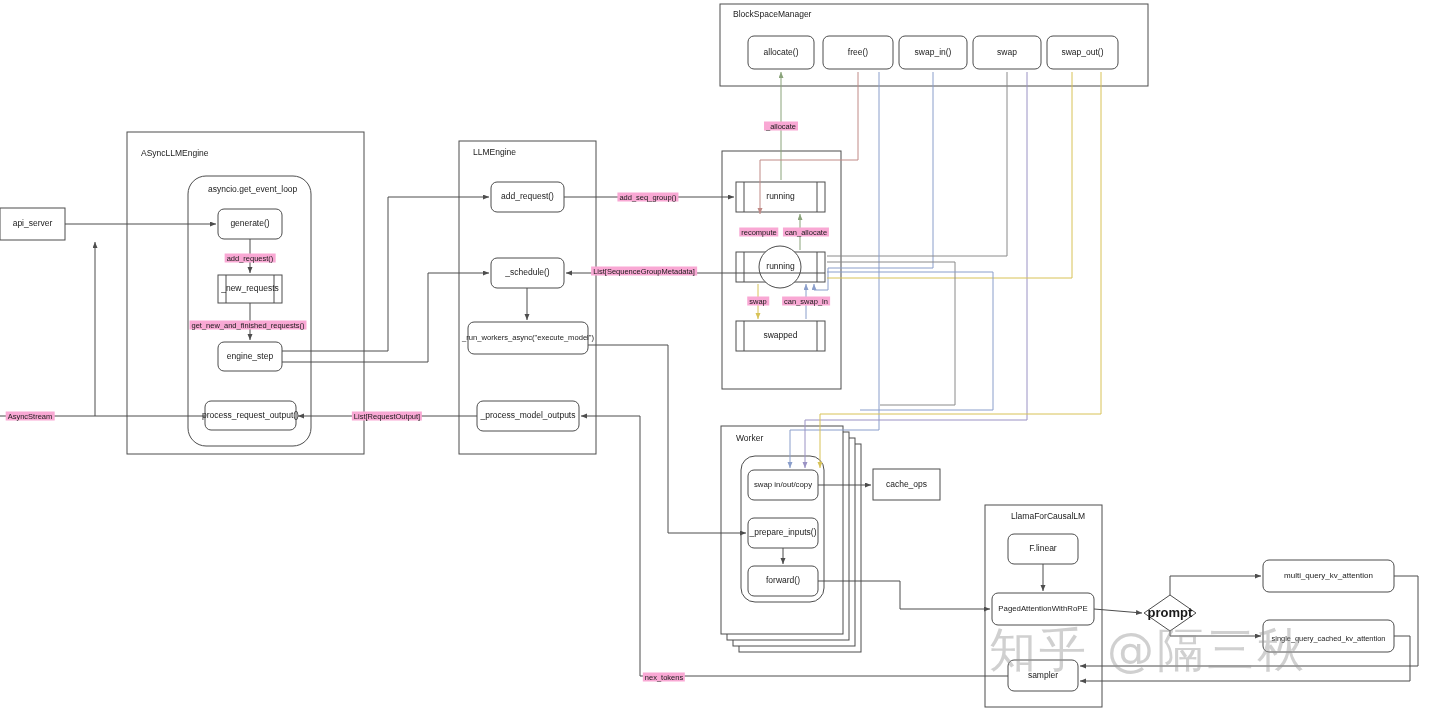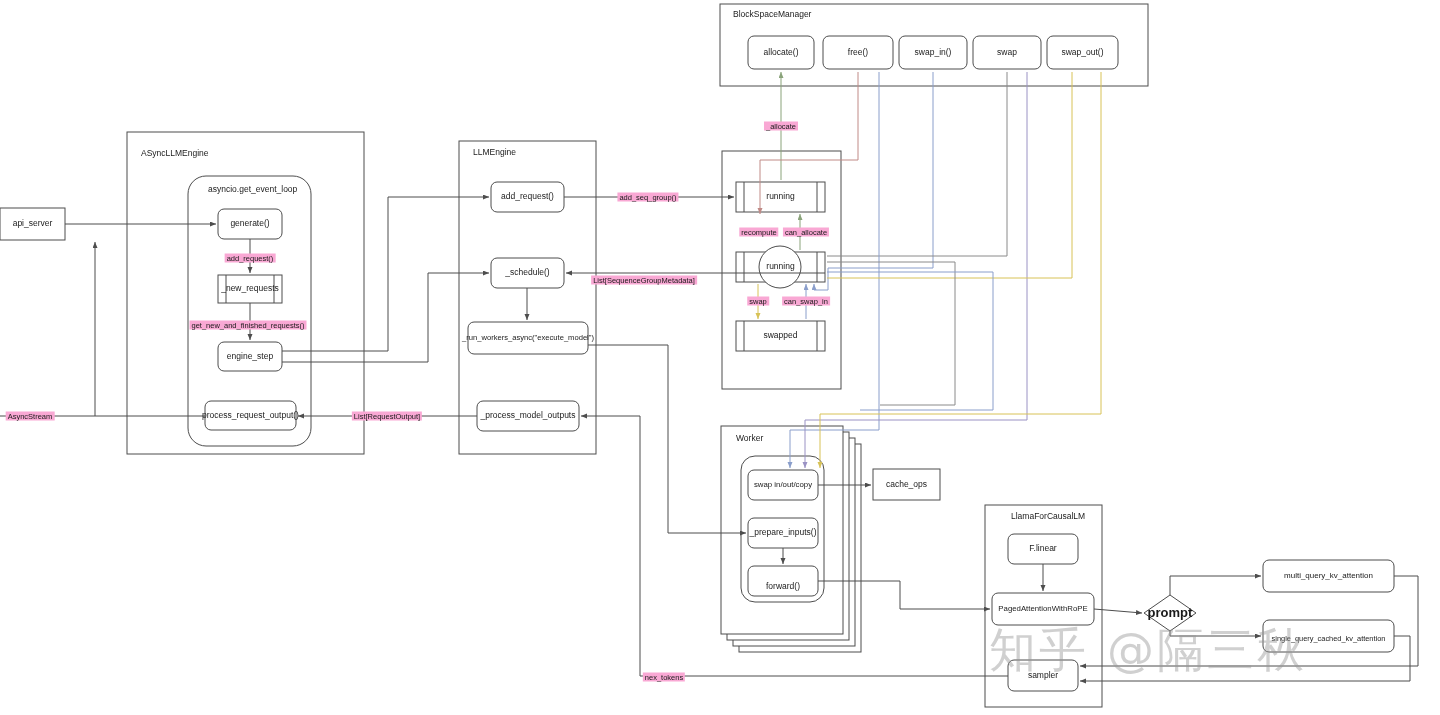--- a/index.html
+++ b/index.html
@@ -243,37 +243,37 @@
   <div class="node-label" style="left:899px; top:36px; width:68px; height:33px;">swap_in()</div>
   <div class="node-label" style="left:973px; top:36px; width:68px; height:33px;">swap</div>
   <div class="node-label" style="left:1047px; top:36px; width:71px; height:33px;">swap_out()</div>
 
   <div class="node-label" style="left:736px; top:182px; width:89px; height:30px;">running</div>
   <div class="node-label" style="left:736px; top:252px; width:89px; height:30px;">running</div>
   <div class="node-label" style="left:736px; top:321px; width:89px; height:30px;">swapped</div>
 
   <div class="node-label" style="left:744px; top:470px; width:78px; height:30px; font-size:7.8px;">swap in/out/copy</div>
   <div class="node-label" style="left:748px; top:518px; width:70px; height:30px;">_prepare_inputs()</div>
-  <div class="node-label" style="left:748px; top:566px; width:70px; height:30px;margin-top:6px;">forward()</div>
+  <div class="node-label" style="left:748px; top:566px; width:70px; height:30px;">forward()</div>
   <div class="node-label" style="left:873px; top:469px; width:67px; height:31px;">cache_ops</div>
 
   <div class="node-label" style="left:1008px; top:534px; width:70px; height:30px;">F.linear</div>
   <div class="node-label" style="left:990px; top:593px; width:106px; height:32px; font-size:7.8px;">PagedAttentionWithRoPE</div>
   <div class="node-label" style="left:1008px; top:660px; width:70px; height:31px;">sampler</div>
 
   <div class="node-label" style="left:1144px; top:601px; width:52px; height:24px; font-size:13px;font-weight:bold;">prompt</div>
 
   <div class="node-label" style="left:1263px; top:560px; width:131px; height:32px; font-size:8px;">multi_query_kv_attention</div>
   <div class="node-label" style="left:1261px; top:620px; width:135px; height:38px; font-size:7.4px;">single_query_cached_kv_attention</div>
 
   <div class="edge-label" style="left:250px; top:258px;">add_request()</div>
   <div class="edge-label" style="left:248px; top:325px;">get_new_and_finished_requests()</div>
   <div class="edge-label" style="left:30px; top:416px;">AsyncStream</div>
   <div class="edge-label" style="left:648px; top:197px;">add_seq_group()</div>
-  <div class="edge-label" style="left:644px; top:271px;margin-top:9px;">List[SequenceGroupMetadata]</div>
+  <div class="edge-label" style="left:644px; top:271px;">List[SequenceGroupMetadata]</div>
   <div class="edge-label" style="left:387px; top:416px;text-align:right;">List[RequestOutput]</div>
   <div class="edge-label" style="left:781px; top:126px;">_allocate</div>
   <div class="edge-label" style="left:759px; top:232px;">recompute</div>
   <div class="edge-label" style="left:806px; top:232px;">can_allocate</div>
   <div class="edge-label" style="left:758px; top:301px;">swap</div>
   <div class="edge-label" style="left:806px; top:301px;">can_swap_in</div>
   <div class="edge-label" style="left:664px; top:677px;">nex_tokens</div>
 
   <div class="watermark" style="left:1148px; top:650px; transform:translate(-50%,-50%);">知乎 @隔三秋</div>
 

